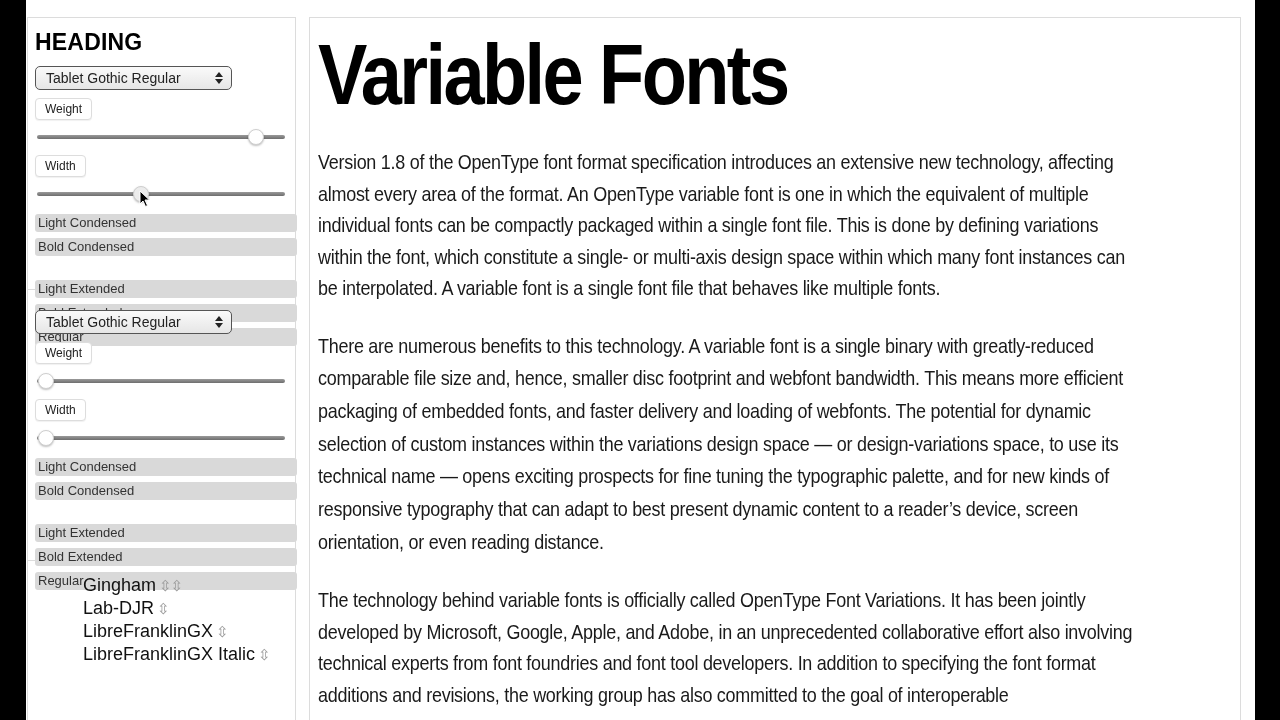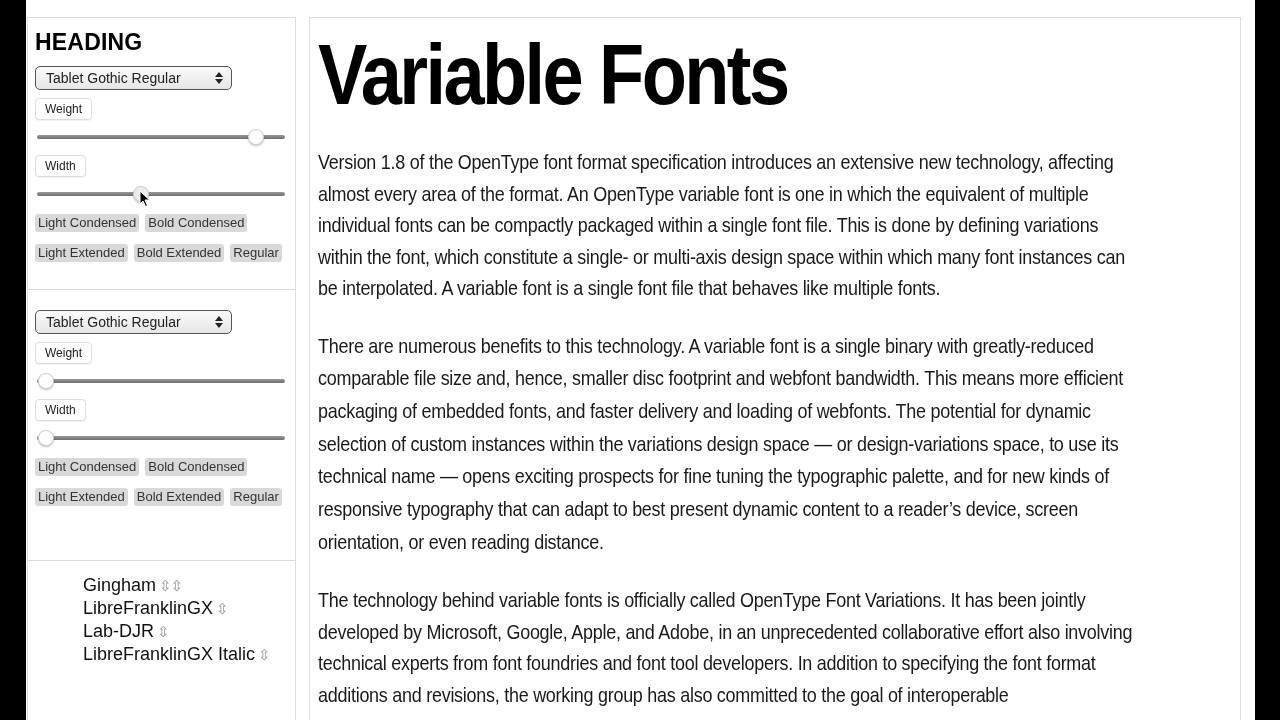--- a/index.html
+++ b/index.html
@@ -16,21 +16,21 @@
   .sec-title { font-family: "Liberation Sans", sans-serif; font-weight: bold; font-size: 23px; letter-spacing: 0.2px; color: #000; line-height: 28px; height: 28px; }
   .select { margin-top: 10px; width: 197px; height: 24px; border: 1px solid #555; border-radius: 5px; background: linear-gradient(#fafafa, #e6e6e6); font-size: 14px; color: #222; padding-left: 10px; line-height: 22px; position: relative; }
   .select .arrows { position: absolute; right: 8px; top: 3px; width: 8px; height: 16px; }
   .select .arrows::before { content: ""; position: absolute; left: 0; top: 2px; border-left: 4px solid transparent; border-right: 4px solid transparent; border-bottom: 5px solid #222; }
   .select .arrows::after { content: ""; position: absolute; left: 0; top: 9px; border-left: 4px solid transparent; border-right: 4px solid transparent; border-top: 5px solid #222; }
   .label-btn { display: inline-block; margin-top: 8px; height: 22px; padding: 0 9px; border: 1px solid #ddd; border-radius: 4px; font-size: 12px; line-height: 20px; color: #222; background: #fff; box-shadow: 0 1px 1px rgba(0,0,0,0.06); }
   .slider { position: relative; margin-top: 9px; width: 250px; height: 16px; }
   .slider .track { position: absolute; left: 2px; right: 0; top: 6px; height: 4px; border-radius: 2px; background: linear-gradient(#9a9a9a, #6e6e6e); }
   .slider .thumb { position: absolute; top: 0; width: 16px; height: 16px; border-radius: 50%; background: #fff; border: 1px solid #cfcfcf; box-shadow: 0 1px 2px rgba(0,0,0,0.25); }
   .chips { margin-top: 12px; width: 262px; }
-  .chip-row { display: flex; gap: 6px; margin-bottom: 12px; }
+  .chip-row { display: flex; gap: 6px; margin-bottom: 24px; flex-direction: column; }
   .chip { height: 18px; padding: 0 3px; background: #d9d9d9; border-radius: 3px; font-size: 13px; line-height: 18px; color: #333; white-space: nowrap; }
   .font-list { margin-top: 3px; }
   .font-item { font-size: 18px; line-height: 23px; color: #111; white-space: nowrap; margin-left: 48px; }
   .font-item .axes { font-size: 15px; color: #999; letter-spacing: -1px; margin-left: 3px; }
 
   
   .main { position: absolute; left: 283px; top: 17px; width: 932px; height: 720px; border: 1px solid #dcdcdc; border-bottom: none; background: #fff; padding: 0 0 0 8px; }
   .title { font-family: "Liberation Sans Narrow", "Liberation Sans", sans-serif; font-weight: bold; font-size: 86px; letter-spacing: -3px; line-height: 112px; height: 128px; color: #000; transform: scaleX(0.86); transform-origin: left center; white-space: nowrap; margin-top: 0; }
   .para { font-family: "Liberation Sans", sans-serif; font-size: 21px; line-height: 31.5px; color: #1a1a1a; width: 1070px; transform: scaleX(0.855); transform-origin: left top; margin-bottom: 26px; letter-spacing: -0.3px; }
   .para .ln { display: block; white-space: nowrap; }
@@ -102,24 +102,24 @@
         </div>
       </div>
     </div>
 
     <div class="section more-sec">
       <div class="font-list">
         <div class="font-item">
           <span>Gingham</span><span class="axes">⇳⇳</span>
         </div>
         <div class="font-item">
-          <span>LibreFranklinGX</span><span class="axes">⇳</span>
+          <span>Lab-DJR</span><span class="axes">⇳</span>
         </div>
         <div class="font-item">
-          <span>Lab-DJR</span><span class="axes">⇳</span>
+          <span>LibreFranklinGX</span><span class="axes">⇳</span>
         </div>
         <div class="font-item">
           <span>LibreFranklinGX Italic</span><span class="axes">⇳</span>
         </div>
       </div>
     </div>
   </aside>
 
   <main class="main">
     <h1 class="title">Variable Fonts</h1>

